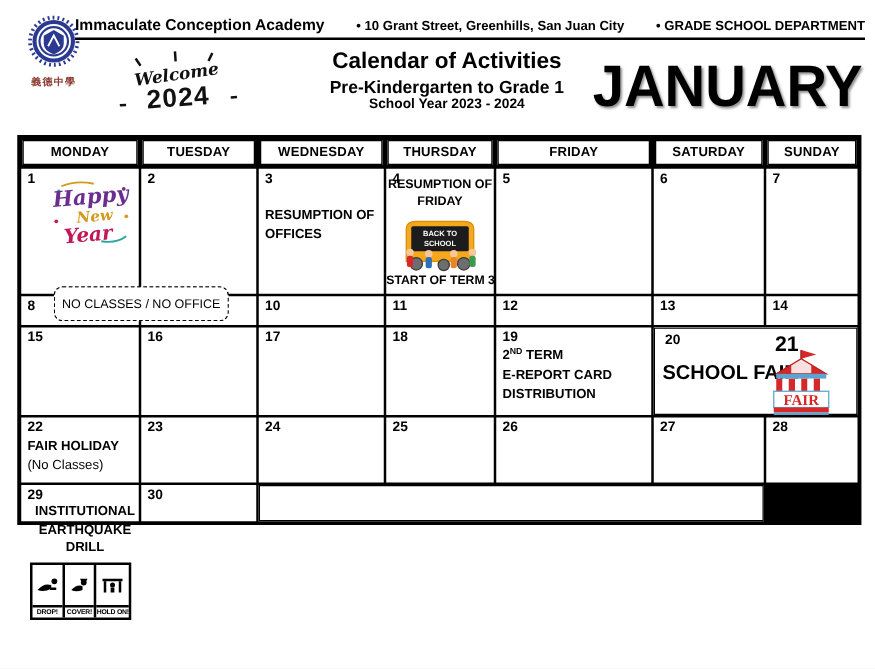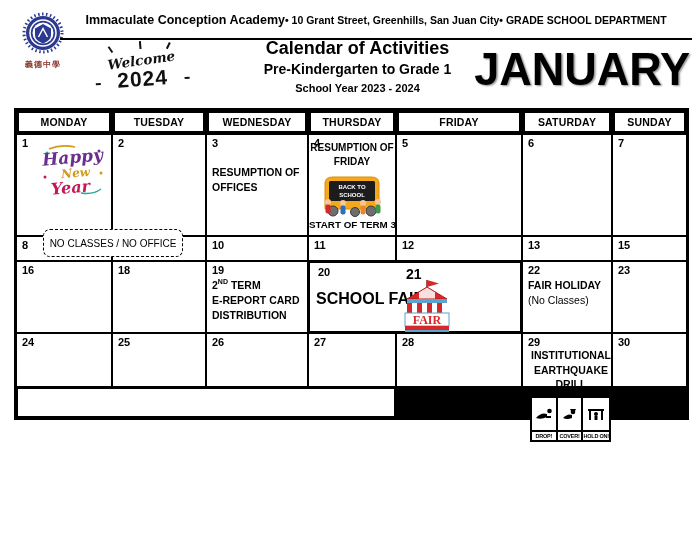--- a/index.html
+++ b/index.html
@@ -4,22 +4,22 @@
 <style>
   * { margin:0; padding:0; box-sizing:border-box; }
   html,body { background:#fff; }
   .page {
     position:relative; width:700px; height:535px; background:#fff;
     font-family:"Liberation Sans", sans-serif; color:#000; overflow:hidden;
   }
   
   .topline {
     position:absolute; left:60px; top:13px; right:8px;
-    display:flex; justify-content:center; align-items:baseline;
-    border-bottom:2px solid #000; padding-bottom:11px;
+    display:flex; justify-content:space-between; align-items:baseline;
+    border-bottom:2px solid #000; padding-bottom:3px;
   }
   .school-name { font-size:12.5px; font-weight:bold; }
   .addr { font-size:10.5px; font-weight:bold; }
   .dept { font-size:10.5px; font-weight:bold; }
   .logo { position:absolute; left:21px; top:12px; width:44px; text-align:center; }
   .logo-caption { font-size:8px; color:#8B3A2E; letter-spacing:1px; font-weight:bold; margin-top:1px; }
   .welcome {
     position:absolute; left:97px; top:52px; width:90px; text-align:center;
     transform:rotate(-4deg); color:#111;
   }
@@ -27,21 +27,21 @@
   .welcome .w2 { font-size:21px; font-weight:bold; letter-spacing:1px; display:block; line-height:1; }
   .burst { position:absolute; background:#111; }
   .b1 { width:2px; height:7px; left:14px; top:-8px; transform:rotate(-30deg); }
   .b2 { width:2px; height:8px; left:44px; top:-11px; }
   .b3 { width:2px; height:7px; left:72px; top:-8px; transform:rotate(30deg); }
   .b4 { width:5px; height:2px; left:-2px; top:28px; }
   .b5 { width:5px; height:2px; right:-2px; top:28px; }
   .titles { position:absolute; left:220px; top:38px; width:275px; text-align:center; }
   .title { font-size:18px; font-weight:bold; }
   .subtitle { font-size:14px; font-weight:bold; margin-top:2px; }
-  .schoolyear { font-size:11px; font-weight:bold; margin-top:5px; }
+  .schoolyear { font-size:11px; font-weight:bold; margin-top:0; }
   .month {
     position:absolute; right:10px; top:43px; font-size:45px; font-weight:bold;
     letter-spacing:0px; text-shadow:1.5px 1.5px 2px rgba(0,0,0,0.45);
     transform:scaleY(1.04);
   }
   
   .grid {
     position:absolute; left:14px; top:108px; width:675px; height:312px;
     display:grid;
     grid-template-columns:94px 92px 100px 86px 124px 88px auto;
@@ -64,21 +64,21 @@
     background:#fff; border:1.5px dashed #000; border-radius:7px;
     display:flex; align-items:center; justify-content:center;
     font-size:10px; z-index:5; white-space:nowrap;
   }
   .hny { position:absolute; left:24px; top:8px; }
   .busart { position:absolute; left:10px; top:40px; }
   .term3 { position:absolute; left:0; right:0; bottom:5px; text-align:center; font-weight:bold; font-size:9.8px; white-space:nowrap; }
   .fairart { position:absolute; left:90px; top:17px; z-index:4; }
   .m20 { position:absolute; left:9px; top:4px; font-size:11px; font-weight:bold; }
   .m20label { position:absolute; left:7px; top:28px; font-size:16px; font-weight:bold; white-space:nowrap; }
-  .m21 { position:absolute; left:97px; top:4px; font-size:14px; font-weight:bold; }
+  .m21 { position:absolute; left:97px; top:4px; font-size:17px; font-weight:bold; }
   .drill {
     position:absolute; left:7px; top:62px; width:81px; height:46px;
     border:2px solid #000; display:flex; background:#fff;
   }
   .dpanel { flex:1; display:flex; flex-direction:column; border-right:2px solid #000; }
   .dpanel:last-child { border-right:none; }
   .dpict { flex:1; display:flex; align-items:center; justify-content:center; }
   .dlabel {
     border-top:2px solid #000; font-size:5.5px; font-weight:bold; text-align:center;
     padding:1px 0; white-space:nowrap; letter-spacing:-0.2px;
@@ -222,26 +222,32 @@
       </div>
     <div class="cell">
         <span class="num">11</span>
       </div>
     <div class="cell">
         <span class="num">12</span>
       </div>
     <div class="cell">
         <span class="num">13</span>
       </div>
+    <div class="cell">
+        <span class="num">14</span>
+      </div>
 
     <div class="cell">
         <span class="num">15</span>
       </div>
     <div class="cell">
         <span class="num">16</span>
+      </div>
+    <div class="cell">
+        <span class="num">17</span>
       </div>
     <div class="cell">
         <span class="num">18</span>
       </div>
     <div class="cell">
       <span class="num">19</span>
       <div class="ev-left" style="top:15px;">
         <div><span>2</span><sup>ND</sup><span> TERM</span></div>
         <div>E-REPORT CARD</div>
         <div>DISTRIBUTION</div>

